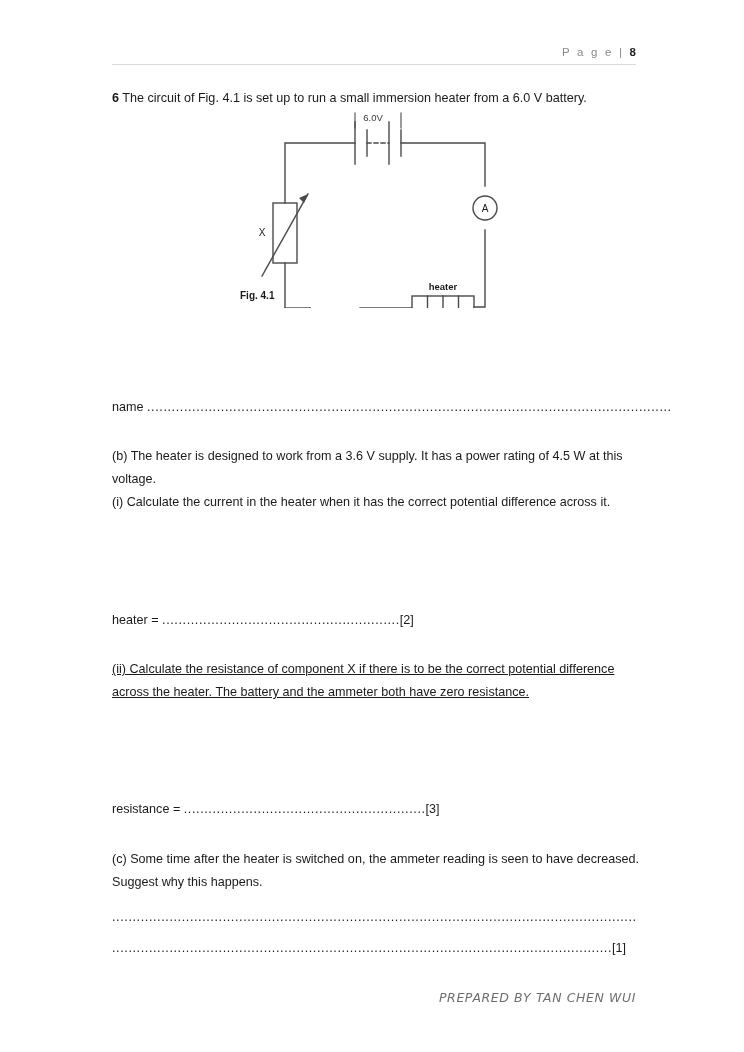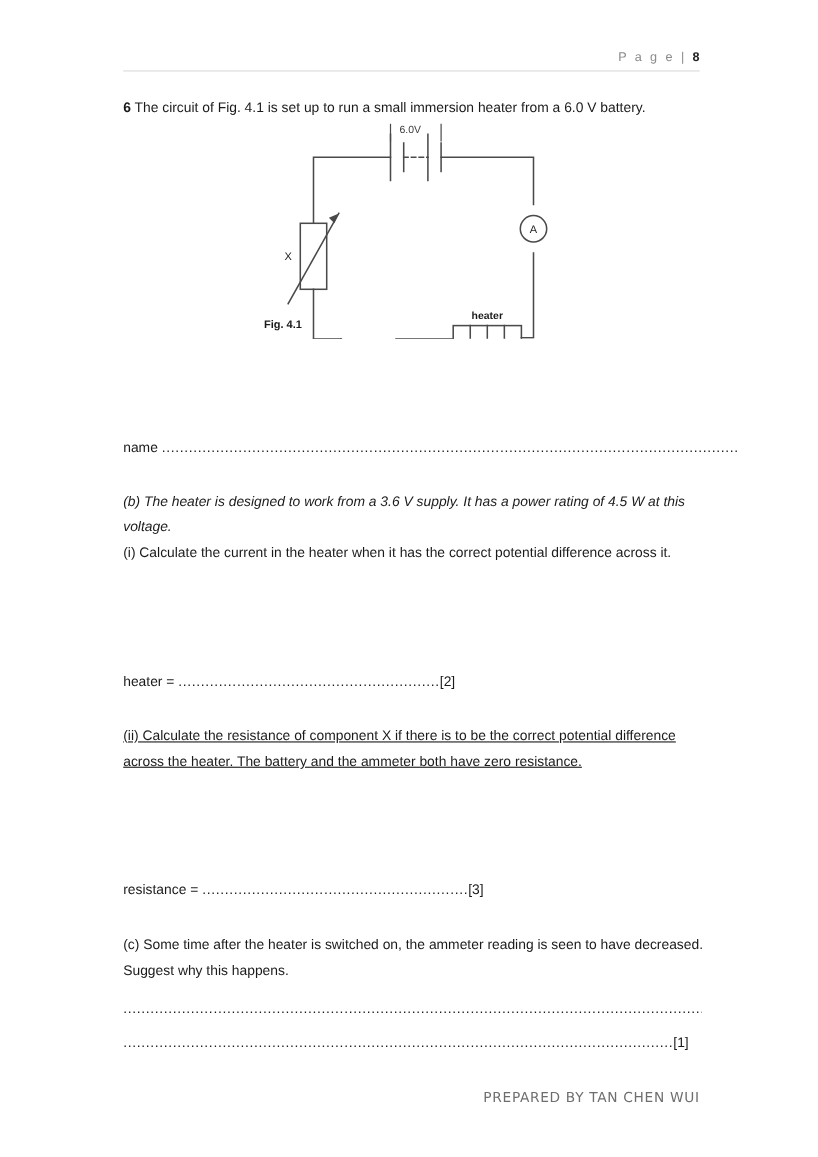--- a/index.html
+++ b/index.html
@@ -93,20 +93,21 @@
   .footer {
     position: absolute;
     left: 112px;
     top: 990px;
     width: 524px;
     text-align: right;
     font-size: 12.5px;
     letter-spacing: 0.6px;
     color: #555;
     font-family: "DejaVu Sans", sans-serif;
+    font-style: italic;
     opacity: 0.85;
   }
 
   
   .figure {
     position: absolute;
     left: 240px;
     top: 108px;
     width: 280px;
     height: 200px;
@@ -187,21 +188,21 @@
   </div>
   <div class="figcap">Fig. 4.1</div>
 
 
   <div class="ansline" style="top:350px;margin-top:48px;">
     <span>name</span>
     <span class="dots">................................................................................................................................</span>
   </div>
 
 
-  <div class="para" style="top:445px;font-style:italic;">(b) The heater is designed to work from a 3.6 V supply. It has a power rating of 4.5 W at this voltage.</div>
+  <div class="para" style="top:445px;">(b) The heater is designed to work from a 3.6 V supply. It has a power rating of 4.5 W at this voltage.</div>
   <div class="para" style="top:491px;">(i) Calculate the current in the heater when it has the correct potential difference across it.</div>
 
   <div class="ansline" style="top:611px;">
     <span>heater =</span>
     <span class="dots">..........................................................</span><span>[2]</span>
   </div>
 
   <div class="para" style="top:658px;text-decoration:underline;">(ii) Calculate the resistance of component X if there is to be the correct potential difference across the heater. The battery and the ammeter both have zero resistance.</div>
 
   <div class="ansline" style="top:800px;">

